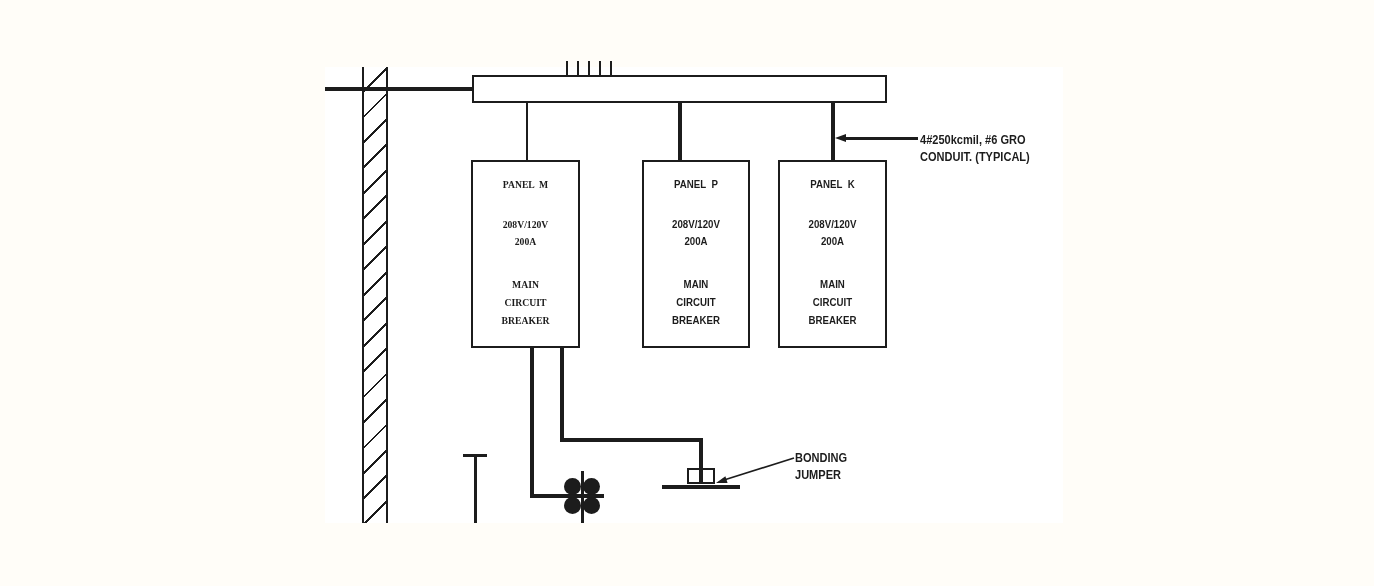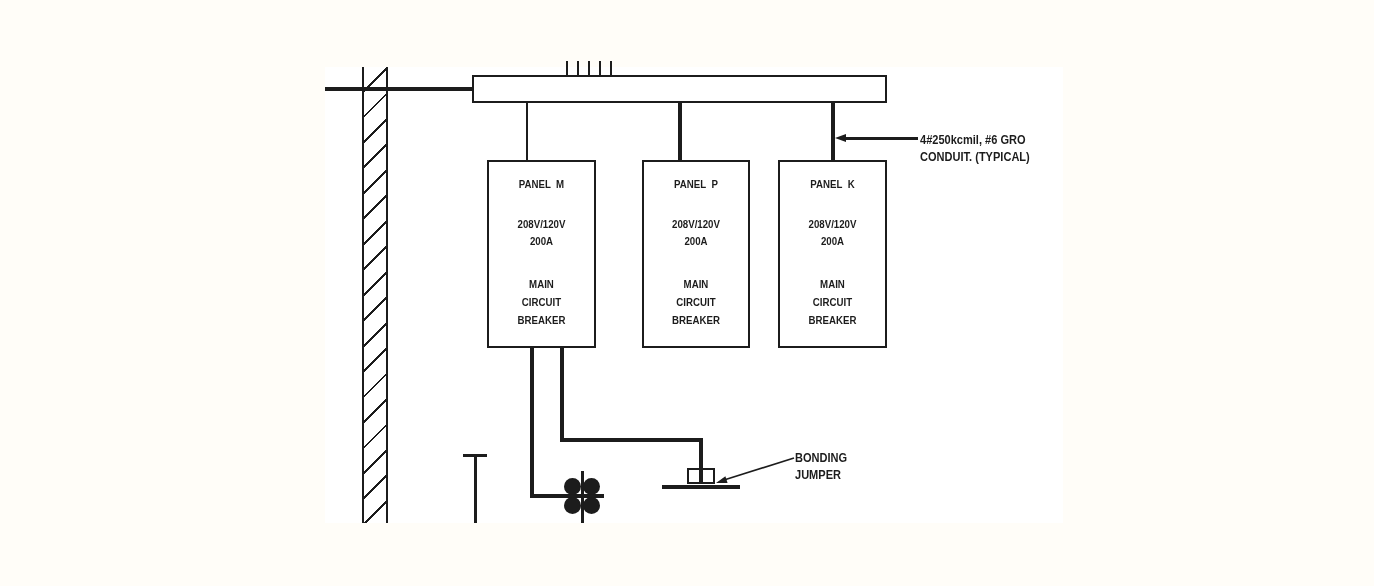--- a/index.html
+++ b/index.html
@@ -57,21 +57,21 @@
   <div class="ln" style="left:678px;top:102px;width:4px;height:58px;"></div>
   <div class="ln" style="left:831px;top:102px;width:4px;height:58px;"></div>
 
   <div class="arrow-left" style="left:835px;top:134px;"></div>
   <div class="ln" style="left:845px;top:137px;width:73px;height:2.5px;"></div>
   <div class="clip" style="left:920px;top:132px;width:143px;height:36px;">
     <div class="callout" style="left:0;top:0;">4#250kcmil, #6 GRO</div>
     <div class="callout" style="left:0;top:17px;">CONDUIT. (TYPICAL)</div>
   </div>
 
-  <div class="panel" style="left:487px;">
+  <div class="panel" style="left:471px;font-family:Liberation Serif, serif;">
     <div class="ptxt t-title">PANEL  M</div>
     <div class="ptxt t-volt">208V/120V</div>
     <div class="ptxt t-amp">200A</div>
     <div class="ptxt t-b1">MAIN</div>
     <div class="ptxt t-b2">CIRCUIT</div>
     <div class="ptxt t-b3">BREAKER</div>
   </div>
 
   <div class="panel" style="left:642px;width:108px;">
     <div class="ptxt t-title">PANEL  P</div>

